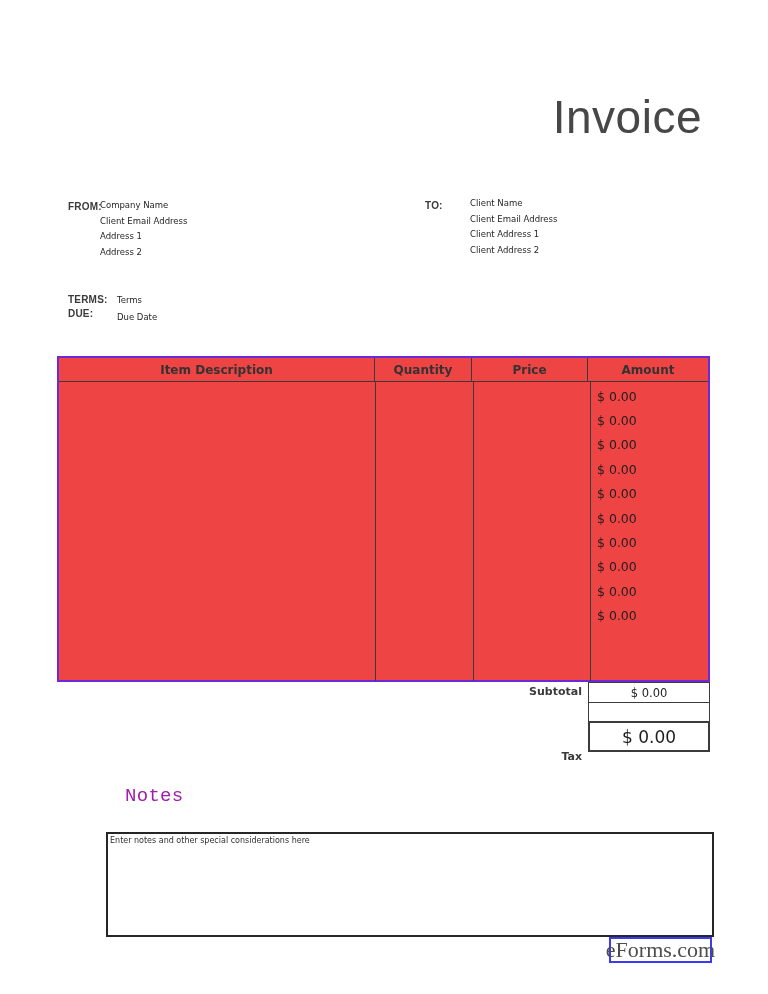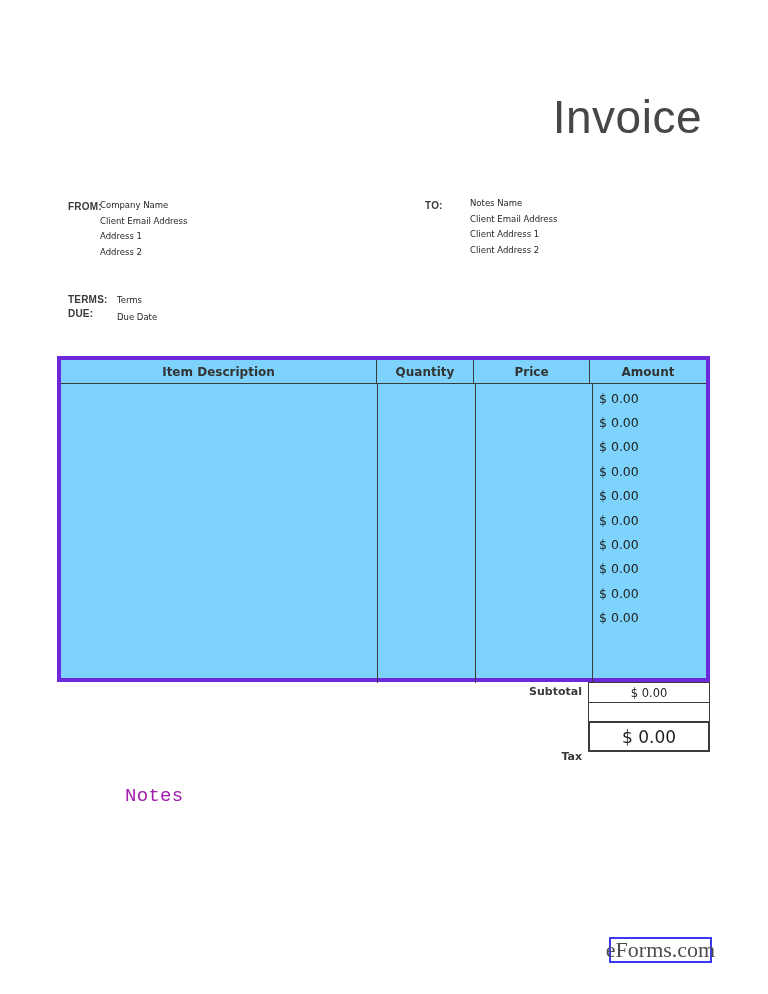--- a/index.html
+++ b/index.html
@@ -23,21 +23,21 @@
   #to-lines   { left:470px; top:198px; }
   .party-lines .line { height:15.7px; font-size:8.5px; font-family:"DejaVu Sans", sans-serif; color:#262626; }
 
   #terms-label { left:68px; top:294px; }
   #due-label   { left:68px; top:308px; }
   .small-value { position:absolute; font-size:8.5px; font-family:"DejaVu Sans", sans-serif; color:#262626; }
   #terms-value { left:117px; top:295px; }
   #due-value   { left:117px; top:312px; }
 
   #items-table { position:absolute; left:57px; top:356px; width:653px; height:326px;
-                 border:4px solid #6d28d9; box-sizing:border-box; background:#7dd3fc; }
+                 border:2px solid #6d28d9; box-sizing:border-box; background:#ef4444; }
   .thead { display:flex; height:23px; border-bottom:1px solid #3b3b3b; }
   .th { display:flex; align-items:center; justify-content:center; box-sizing:border-box;
         font-family:"DejaVu Sans", sans-serif; font-weight:bold; font-size:12px; color:#333333; }
   .th1 { width:316px; border-right:1px solid #3b3b3b; }
   .th2 { width:97px;  border-right:1px solid #3b3b3b; }
   .th3 { width:116px; border-right:1px solid #3b3b3b; }
   .th4 { flex:1; }
   .tbody { position:relative; height:299px; }
   .vline { position:absolute; top:0; bottom:0; width:1px; background:#3b3b3b; }
   #vl1 { left:316px; } #vl2 { left:414px; } #vl3 { left:531px; }
@@ -83,21 +83,21 @@
   <div class="party-label" id="from-label">FROM:</div>
   <div class="party-lines" id="from-lines">
     <div class="line">Company Name</div>
     <div class="line">Client Email Address</div>
     <div class="line">Address 1</div>
     <div class="line">Address 2</div>
   </div>
 
   <div class="party-label" id="to-label">TO:</div>
   <div class="party-lines" id="to-lines">
-    <div class="line">Notes Name</div>
+    <div class="line">Client Name</div>
     <div class="line">Client Email Address</div>
     <div class="line">Client Address 1</div>
     <div class="line">Client Address 2</div>
   </div>
 
   <div class="party-label" id="terms-label">TERMS:</div>
   <div class="small-value" id="terms-value">Terms</div>
   <div class="party-label" id="due-label">DUE:</div>
   <div class="small-value" id="due-value">Due Date</div>
 
@@ -130,16 +130,19 @@
     </div>
   </div>
 
   <div class="tlabel" id="subtotal-label">Subtotal</div>
   <div class="tbox" id="subtotal-box">$ 0.00</div>
   <div class="tlabel" id="tax-label">Tax</div>
   <div class="tbox" id="tax-box"></div>
   <div class="tbox" id="balance-box">$ 0.00</div>
 
   <div id="notes-heading">Notes</div>
+  <div id="notes-box">
+    <div id="notes-placeholder">Enter notes and other special considerations here</div>
+  </div>
 
   <div id="brand-badge">eForms.com</div>
 
 </div>
 
 </body></html>

